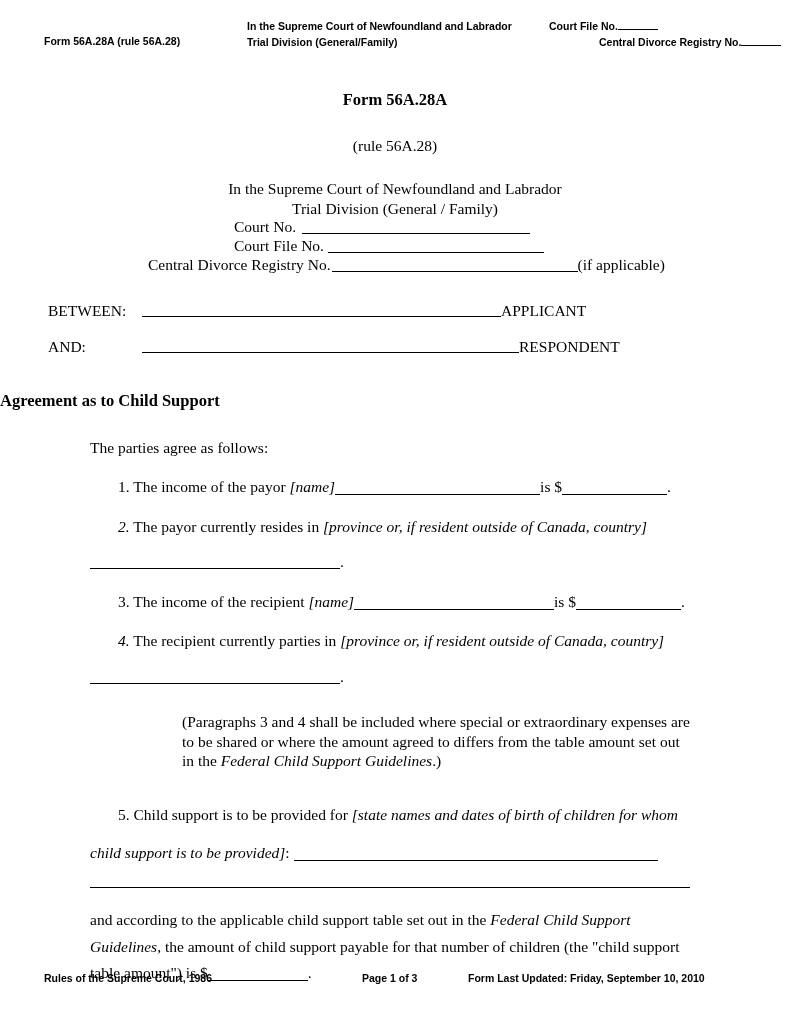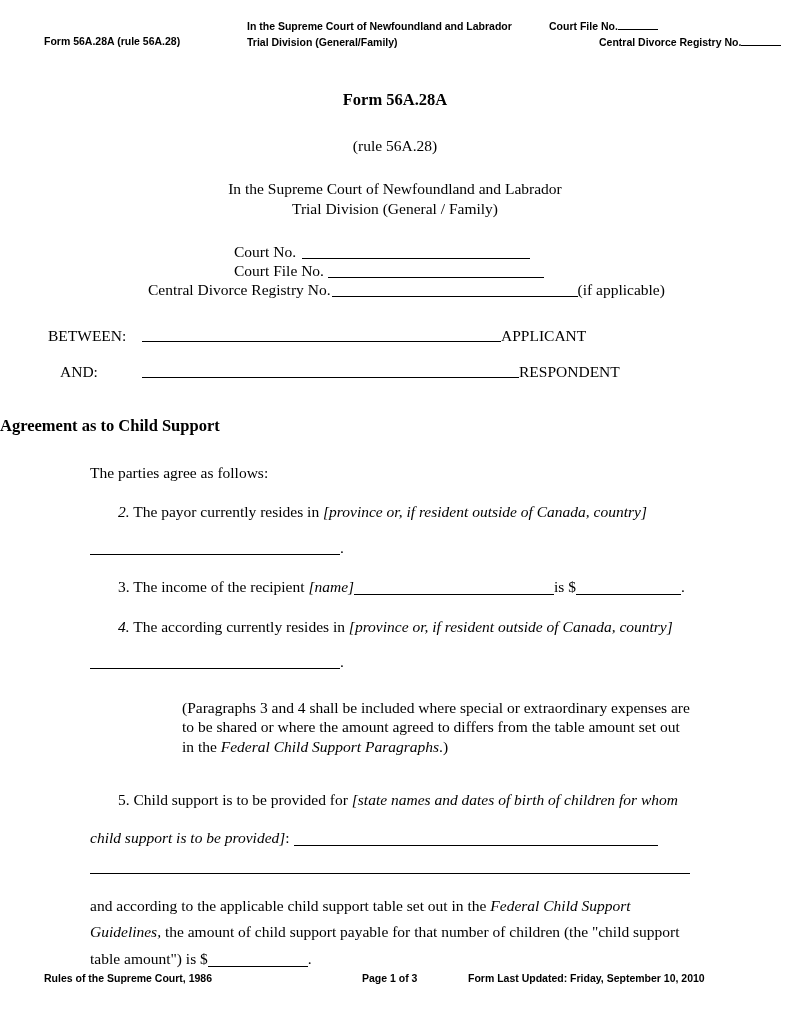--- a/index.html
+++ b/index.html
@@ -88,21 +88,20 @@
     font-size: 15.5px;
   }
   .court-line1 {
     margin: 0;
     padding-top: 24px;
   }
   .court-line2 { margin: 0; }
 
   
   .numbers {
-    margin-top: 25px;
     padding-left: 148px;
     font-family: Liberation Serif, serif;
   }
   .num-row {
     display: block;
     white-space: nowrap;
     line-height: 1.22;
   }
   .num-row .lbl { display: inline-block; }
   .num-row.r1 { padding-left: 86px; }
@@ -120,21 +119,21 @@
 
   
   .parties { margin-top: 26px; padding-left: 48px; }
   .party-row {
     position: relative;
     white-space: nowrap;
     height: 22px;
     margin-bottom: 14px;
   }
   .party-between { position: absolute; left: 0; top: 0; }
-  .party-and { position: absolute; left: 12px; top: 0; }
+  .party-and { position: absolute; left: 0; top: 0; }
   .party-ul {
     position: absolute;
     top: 15px;
     height: 0;
     border-bottom: 1px solid #000;
   }
   .party-ul.b { left: 94px; width: 359px; }
   .party-ul.a { left: 94px; width: 377px; }
   .party-role { position: absolute; top: 0; }
   .party-role.b { left: 453px; }
@@ -298,33 +297,34 @@
         <span class="party-and">AND:</span>
         <span class="party-ul a"></span>
         <span class="party-role a">RESPONDENT</span>
       </div>
     </div>
 
     <div class="main-heading">Agreement as to Child Support</div>
 
     <div class="intro">The parties agree as follows:</div>
 
+    <div class="clause indent"><span>1.</span> <span>The income of the payor</span> <span class="it">[name]</span><span class="blank-205"></span><span>is $</span><span class="blank-105"></span><span>.</span></div>
 
     <div class="clause indent"><span class="it">2.</span> <span>The payor currently resides in</span> <span class="it">[province or, if resident outside of Canada, country]</span></div>
     <div class="cont-line"><span class="blank-250"></span><span>.</span></div>
 
     <div class="clause indent"><span>3.</span> <span>The income of the recipient</span> <span class="it">[name]</span><span class="blank-200"></span><span>is $</span><span class="blank-105"></span><span>.</span></div>
 
-    <div class="clause indent"><span class="it">4.</span> <span>The according currently resides in</span> <span class="it">[province or, if resident outside of Canada, country]</span></div>
+    <div class="clause indent"><span class="it">4.</span> <span>The recipient currently parties in</span> <span class="it">[province or, if resident outside of Canada, country]</span></div>
     <div class="cont-line"><span class="blank-250"></span><span>.</span></div>
 
     <div class="note">
       <div>(Paragraphs 3 and 4 shall be included where special or extraordinary expenses are</div>
       <div>to be shared or where the amount agreed to differs from the table amount set out</div>
-      <div><span>in the</span> <span class="it">Federal Child Support Paragraphs</span><span>.)</span></div>
+      <div><span>in the</span> <span class="it">Federal Child Support Guidelines</span><span>.)</span></div>
     </div>
 
     <div class="clause indent" style="margin-top:34px;"><span>5.</span> <span>Child support is to be provided for</span> <span class="it">[state names and dates of birth of children for whom</span></div>
     <div class="cont-line" style="margin-top:18px;"><span class="it">child support is to be provided]</span><span>:</span> <span class="blank-fill-5"></span></div>
     <div class="full-rule"></div>
 
     <div class="para"><span>and according to the applicable child support table set out in the</span> <span class="it">Federal Child Support</span> <span class="it">Guidelines,</span> <span>the amount of child support payable for that number of children (the "child support</span> <span>table amount") is $</span><span class="blank-100"></span><span>.</span></div>
 
     <div class="clause-6">   </div>
 

